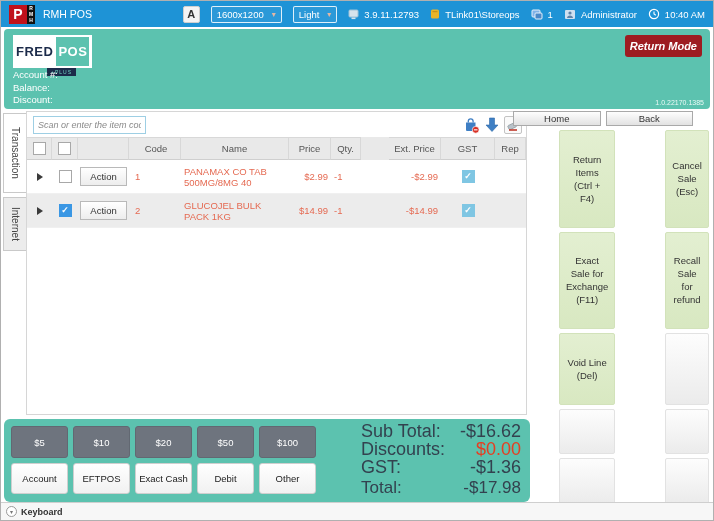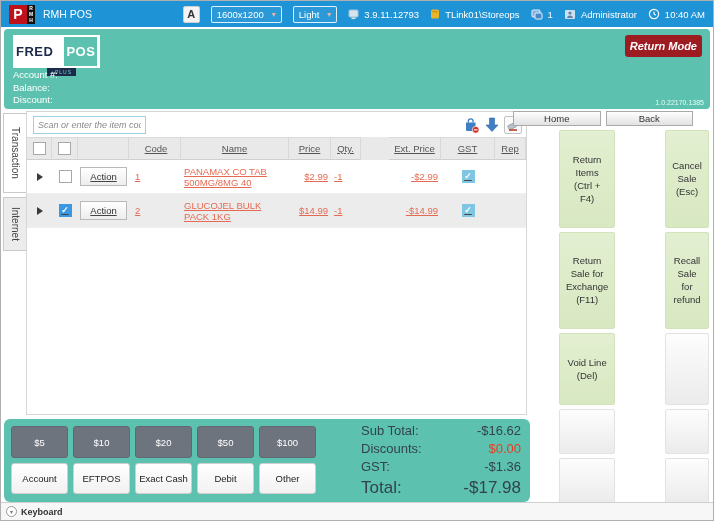--- a/index.html
+++ b/index.html
@@ -15,21 +15,21 @@
   .tb-right { margin-left:auto; display:flex; align-items:center; gap:11px; font-size:9.5px; }
   .font-btn { width:17px; height:17px; background:#f4f4f4; border:1px solid #cfcfcf; border-radius:2px; color:#333; font-size:11px; font-weight:bold; display:flex; align-items:center; justify-content:center; }
   .tb-select { display:flex; align-items:center; gap:8px; border:1px solid rgba(255,255,255,.85); border-radius:2px; padding:2px 5px; font-size:9.5px; background:rgba(255,255,255,.06); }
   .tb-select .chev { font-size:8px; color:#e3b7a3; }
   .tb-item { display:flex; align-items:center; gap:5px; }
   .tb-item svg { display:block; }
 
   
   .teal-header { position:absolute; top:28px; left:3px; right:3px; height:80px; background:#5cc2af; border-radius:4px; }
   .brand { position:absolute; top:6px; left:9px; width:80px; }
-  .brand-box { background:#fff; display:flex; align-items:center; gap:11px; padding:2px 3px; width:fit-content; }
+  .brand-box { background:#fff; display:flex; align-items:center; gap:3px; padding:2px 3px; width:fit-content; }
   .brand-fred { color:#1c2b4a; font-weight:bold; font-size:13px; letter-spacing:.5px; }
   .brand-pos { background:#5cc2af; color:#fff; font-weight:bold; font-size:13px; padding:7px 2px; letter-spacing:.5px; }
   .brand-plus { background:#1c2b4a; color:#6fd4c1; font-size:5px; text-align:center; padding:1px 4px; width:fit-content; margin-left:34px; letter-spacing:1px; }
   .acct-block { position:absolute; left:9px; top:40px; color:#fff; font-size:9.5px; line-height:12.5px; }
   .return-mode { position:absolute; top:6px; right:8px; background:#9d1c21; color:#fff; border:none; border-radius:3px; font-size:11px; font-weight:bold; padding:5px 5px; cursor:pointer;font-style:italic; }
   .build-ver { position:absolute; right:6px; bottom:3px; color:#eafaf6; font-size:7px; }
 
   
   .tabstrip { position:absolute; left:2px; top:112px; width:24px; display:flex; flex-direction:column; gap:4px; }
   .vtab { width:24px; display:flex; align-items:center; justify-content:center; border:1px solid #c9c9c9; background:#ececec; color:#444; font-size:10px; cursor:pointer; }
@@ -44,21 +44,21 @@
   .scan-input { width:113px; height:18px; border:1px solid #9ecfe4; font-size:9px; font-style:italic; color:#555; padding:0 4px; outline:none; }
   .scan-input::placeholder { color:#8a8a8a; font-style:italic; }
   .txn-icons { margin-left:auto; display:flex; align-items:center; gap:5px; }
   .icon-btn { display:flex; align-items:center; justify-content:center; cursor:pointer; }
   .icon-box { border:1px solid #c3c3c3; border-radius:2px; padding:1px; background:#fafafa; }
 
   .grid-table { font-size:9.5px; color:#444; }
   .trow { display:flex; align-items:stretch; }
   .thead { background:#e9e9e9; height:23px; }
   .thead .cell { border-right:1px solid #d8d8d8; border-top:1px solid #d8d8d8; border-bottom:1px solid #cfcfcf; display:flex; align-items:center; justify-content:center; color:#555; }
-  .cell { display:flex; align-items:center; justify-content:center; padding:1px 3px;text-decoration:underline; }
+  .cell { display:flex; align-items:center; justify-content:center; padding:1px 3px; }
   .c-exp { width:25px; }
   .c-chk { width:26px; }
   .c-act { width:51px; }
   .c-code { width:52px; justify-content:flex-start; padding-left:6px; }
   .c-name { width:108px; justify-content:flex-start; text-align:left; }
   .c-price { width:42px; justify-content:flex-end; }
   .c-qty { width:30px; justify-content:flex-start; }
   .c-ext { width:52px; justify-content:flex-end;margin-left:28px; }
   .c-gst { width:54px; }
   .c-rep { flex:1; }
@@ -82,21 +82,21 @@
   .rp-btn.empty { background:linear-gradient(#fdfdfd,#ebebeb); }
 
   
   .bottom-panel { position:absolute; left:3px; top:418px; width:526px; height:83px; background:#5cc2af; border-radius:6px; display:flex; }
   .pay-grid { margin:7px 0 0 7px; display:flex; flex-direction:column; gap:5px; }
   .pay-row { display:flex; gap:5px; }
   .pay-btn { width:57px; display:flex; align-items:center; justify-content:center; font-size:9.5px; border-radius:3px; cursor:pointer; }
   .denom { height:32px; background:#6e747e; color:#fff; border:1px solid #626872; }
   .tender { height:31px; background:linear-gradient(#ffffff,#f1f1f1); color:#222; border:1px solid #cfcfcf; }
   .totals { margin-left:auto; margin-right:9px; margin-top:3px; width:160px; color:#33424f; }
-  .tot-row { display:flex; justify-content:space-between; align-items:baseline; font-size:13px; line-height:18px; }
+  .tot-row { display:flex; justify-content:space-between; align-items:baseline; font-size:18px; line-height:18px; }
   .tot-row.big { font-size:17px; line-height:24px; }
   .tot-val.red { color:#e53e22; }
 
   
   .kbd-bar { position:absolute; left:0; right:0; bottom:0; height:18px; background:#f7f7f7; border-top:1px solid #cfcfcf; display:flex; align-items:center; gap:4px; padding-left:5px; }
   .kbd-circle { width:11px; height:11px; border:1px solid #9a9a9a; border-radius:50%; background:#fff; color:#777; font-size:6px; display:flex; align-items:center; justify-content:center; cursor:pointer; line-height:1; }
   .kbd-label { font-size:9px; font-weight:bold; color:#333; }
 </style>
 </head>
 <body>
@@ -283,21 +283,21 @@
   </div>
 
   <div class="right-panel">
     <div class="rp-header">
       <div class="rp-tab">Home</div>
       <div class="rp-tab">Back</div>
     </div>
     <div class="rp-grid">
       <div class="rp-btn green">Return Items (Ctrl + F4)</div>
       <div class="rp-btn green">Cancel Sale (Esc)</div>
-      <div class="rp-btn green">Return Sale for Exchange (F11)</div>
+      <div class="rp-btn green">Exact Sale for Exchange (F11)</div>
       <div class="rp-btn green">Recall Sale for refund</div>
       <div class="rp-btn green">Void Line (Del)</div>
       <div class="rp-btn empty"></div>
       <div class="rp-btn empty"></div>
       <div class="rp-btn empty"></div>
       <div class="rp-btn empty"></div>
       <div class="rp-btn empty"></div>
     </div>
   </div>
 

